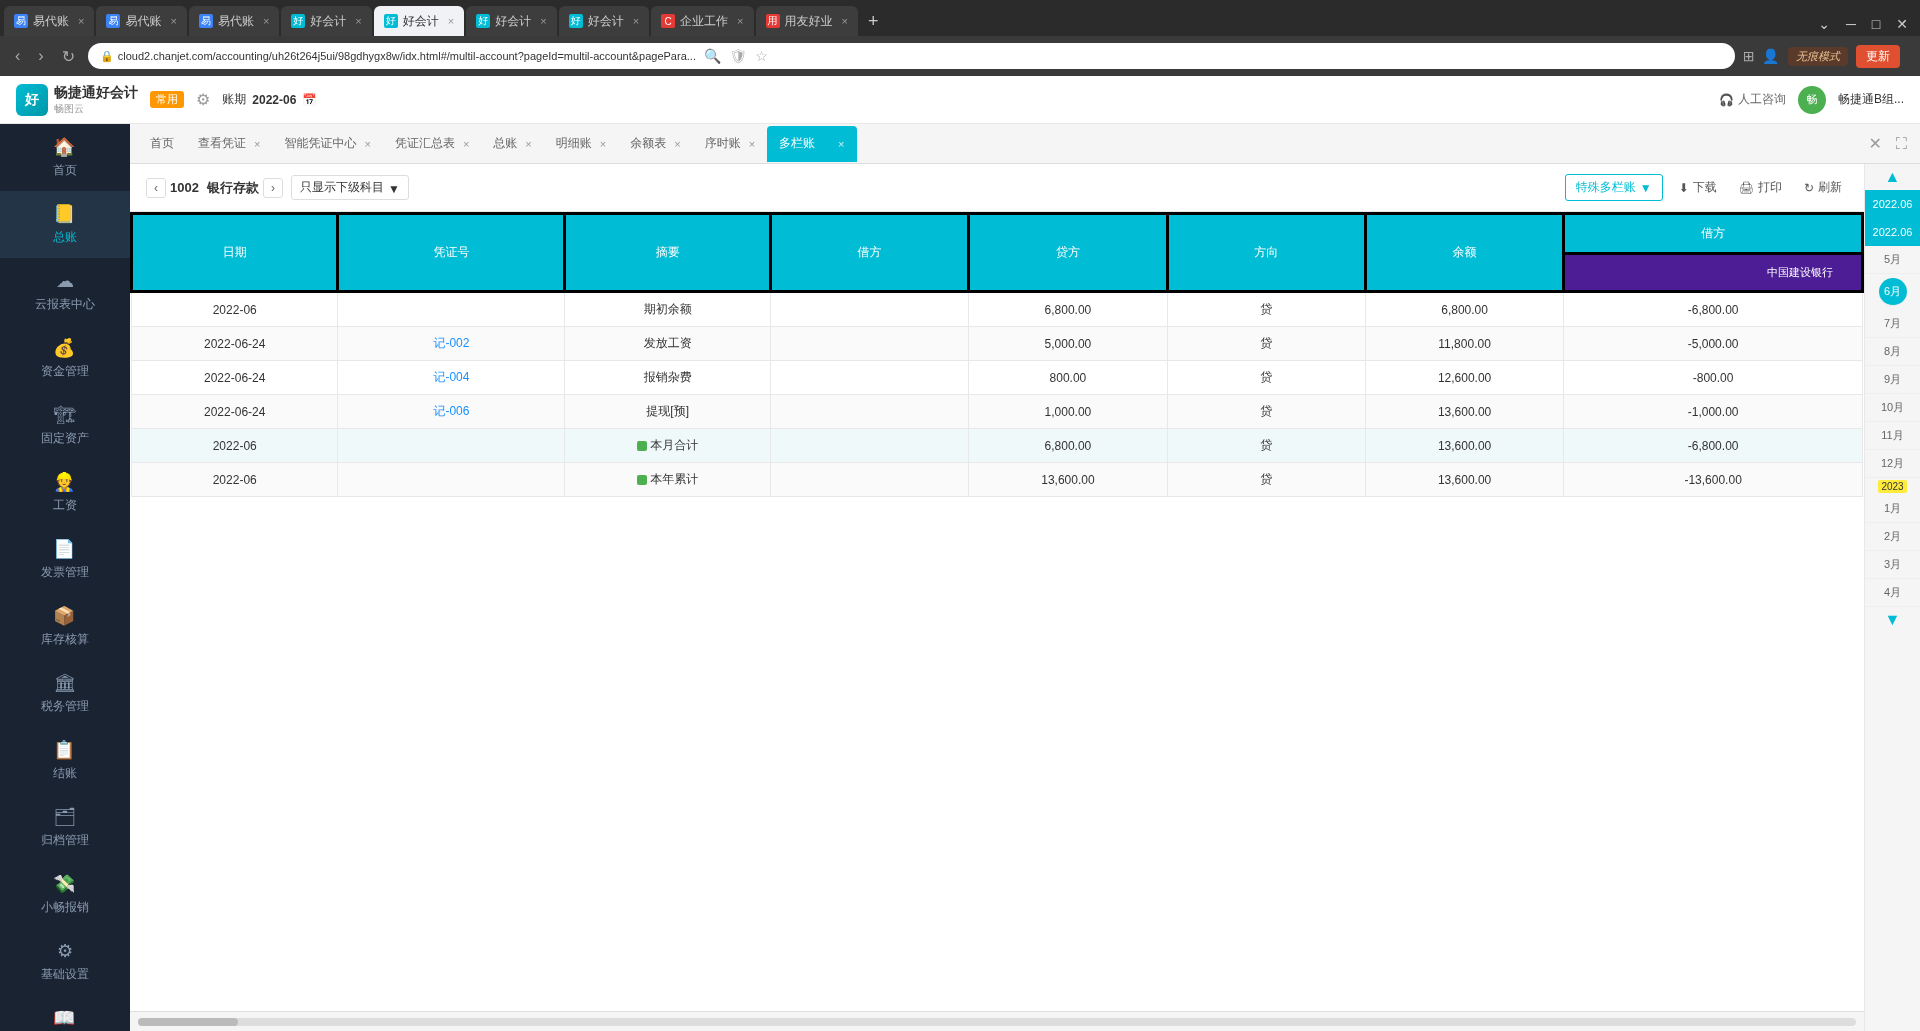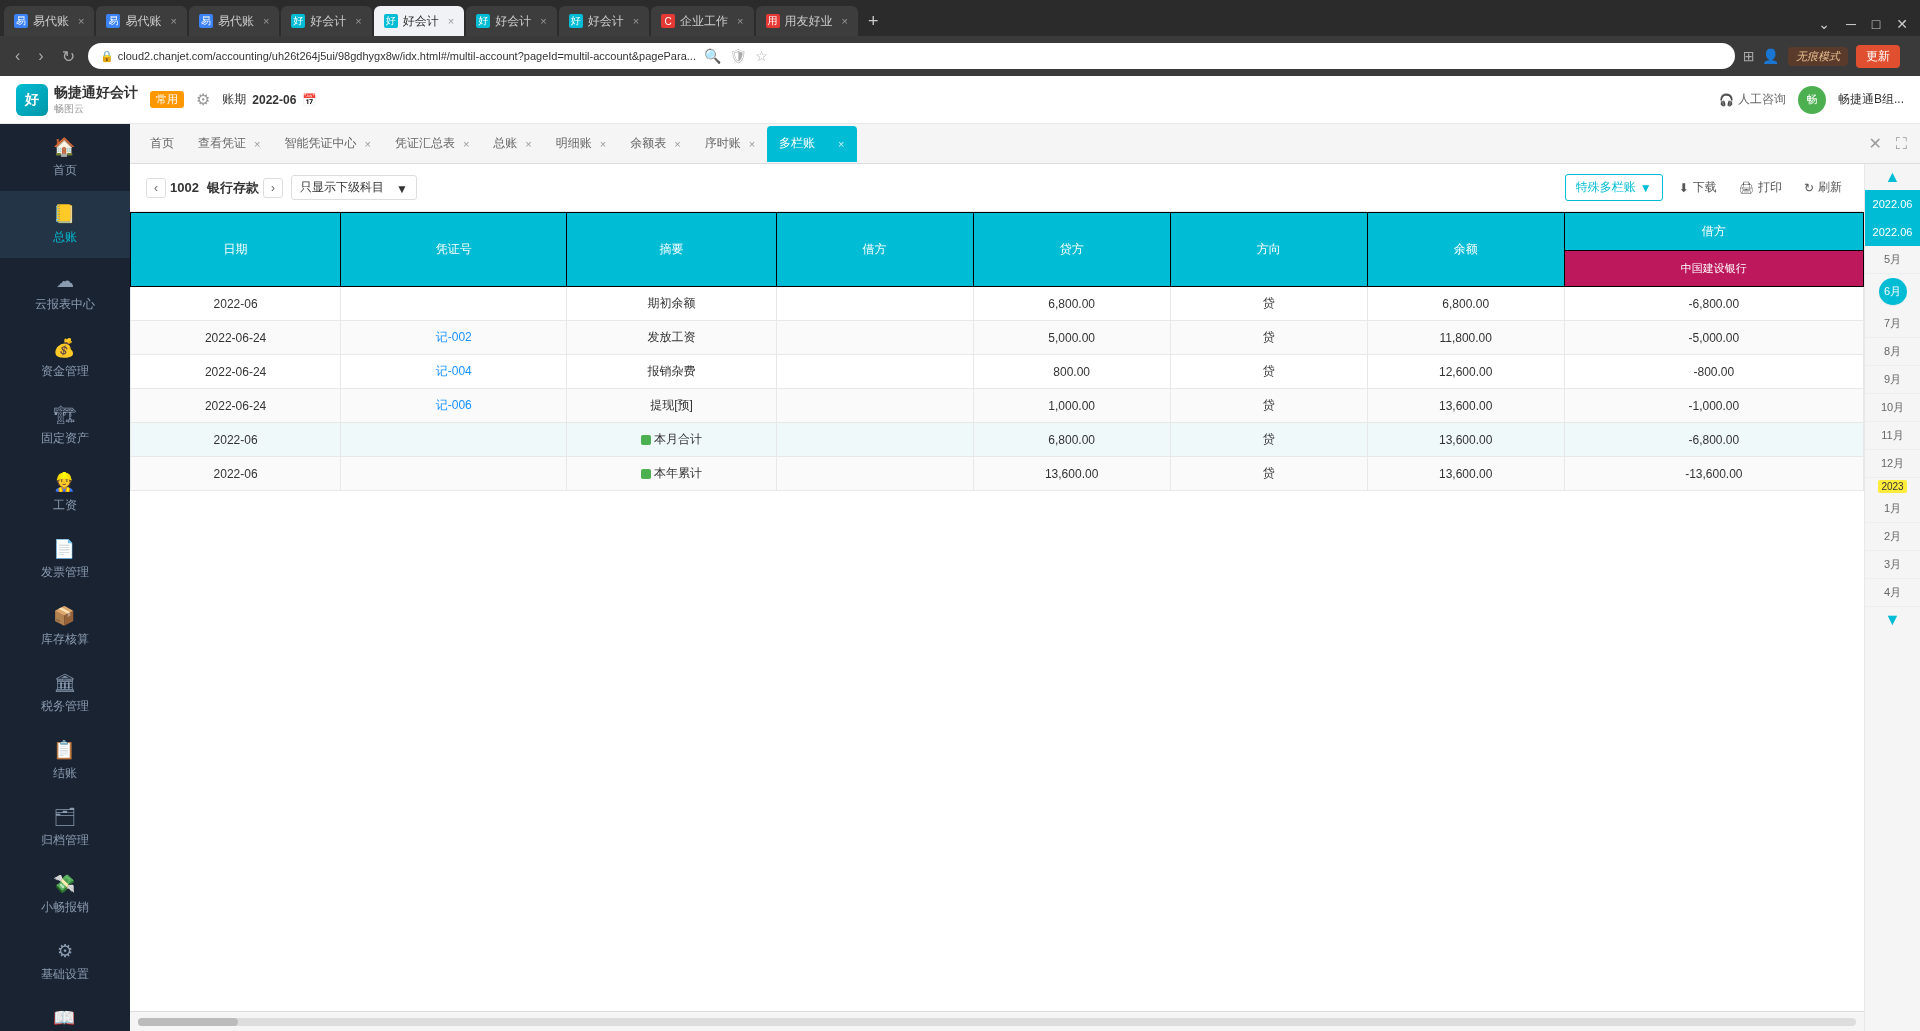--- a/index.html
+++ b/index.html
@@ -62,30 +62,30 @@
     .tab-action-btn { color: #999; font-size: 16px; cursor: pointer; padding: 2px 5px; }
 
     
     .ledger-container { flex: 1; display: flex; overflow: hidden; }
     .ledger-main { flex: 1; display: flex; flex-direction: column; overflow: hidden; padding: 0; background: #fff; }
 
     
     .ledger-toolbar { display: flex; align-items: center; padding: 10px 16px; border-bottom: 1px solid #e8e8e8; gap: 8px; background: #fff; }
     .account-nav { display: flex; align-items: center; gap: 4px; }
     .nav-arrow { width: 20px; height: 20px; display: flex; align-items: center; justify-content: center; cursor: pointer; color: #666; font-size: 12px; border: 1px solid #ddd; border-radius: 3px; }
-    .filter-select { display: flex; align-items: flex-end; gap: 12px; border: 1px solid #ddd; border-radius: 3px; padding: 3px 8px; font-size: 12px; color: #333; cursor: pointer; }
+    .filter-select { display: flex; align-items: flex-end; gap: 4px; border: 1px solid #ddd; border-radius: 3px; padding: 3px 8px; font-size: 12px; color: #333; cursor: pointer; }
     .toolbar-right { margin-left: auto; display: flex; align-items: center; gap: 10px; }
     .special-btn { border: 1px solid #00bcd4; color: #00bcd4; border-radius: 3px; padding: 4px 10px; font-size: 12px; cursor: pointer; display: flex; align-items: center; gap: 4px; justify-content: flex-end; }
     .tool-btn { display: flex; align-items: center; gap: 4px; color: #555; font-size: 12px; cursor: pointer; padding: 4px 6px; }
 
     
     .ledger-table-wrapper { flex: 1; overflow: auto; }
     .ledger-table { width: 100%; border-collapse: collapse; min-width: 900px; }
-    .ledger-table th { background: #00bcd4; color: white; padding: 10px 28px; text-align: center; font-weight: normal; font-size: 12px; border: 1px solid #000000; white-space: nowrap; }
-    .ledger-table th.sub-header { background: #be185d; font-size: 11px; }
+    .ledger-table th { background: #00bcd4; color: white; padding: 10px 28px; text-align: center; font-weight: normal; font-size: 12px; border: 3px solid #000000; white-space: nowrap; }
+    .ledger-table th.sub-header { background: #4c1d95; font-size: 11px; text-align: right; }
     .ledger-table td { padding: 8px 12px; text-align: center; font-size: 12px; color: #333; border: 1px solid #e8e8e8; }
     .ledger-table tr:nth-child(even) td { background: #fafafa; }
     .voucher-link { color: #1890ff; cursor: pointer; text-decoration: none; }
     .amount-cell { text-align: right; }
     .direction-cell { color: #333; }
     .summary-row td { background: #f0f9fa; }
     .green-dot { display: inline-block; width: 10px; height: 10px; background: #4caf50; border-radius: 2px; margin-right: 3px; vertical-align: middle; }
 
     
     .date-panel { width: 56px; background: #f5f5f5; display: flex; flex-direction: column; overflow-y: auto; border-left: 1px solid #e8e8e8; }

